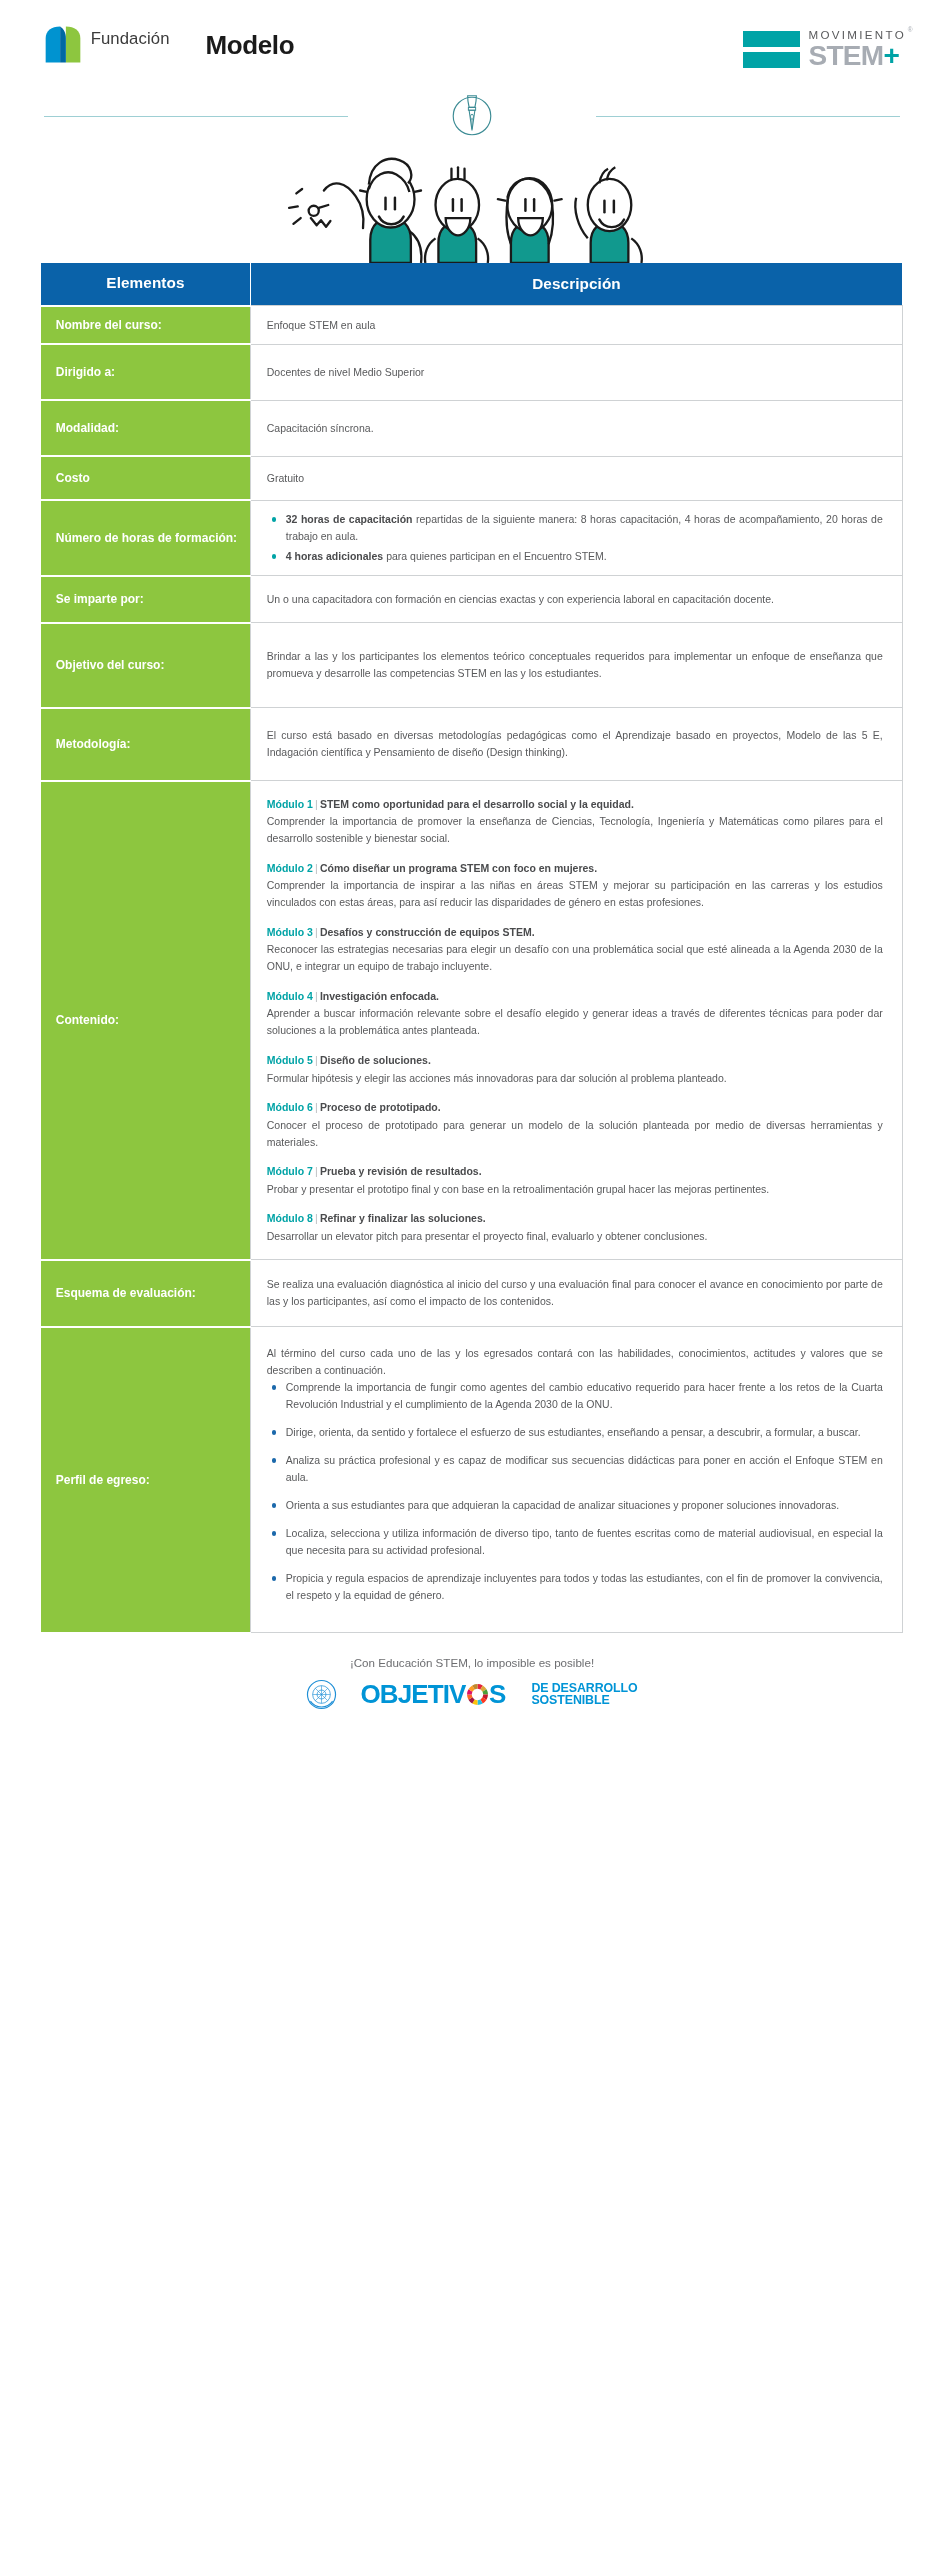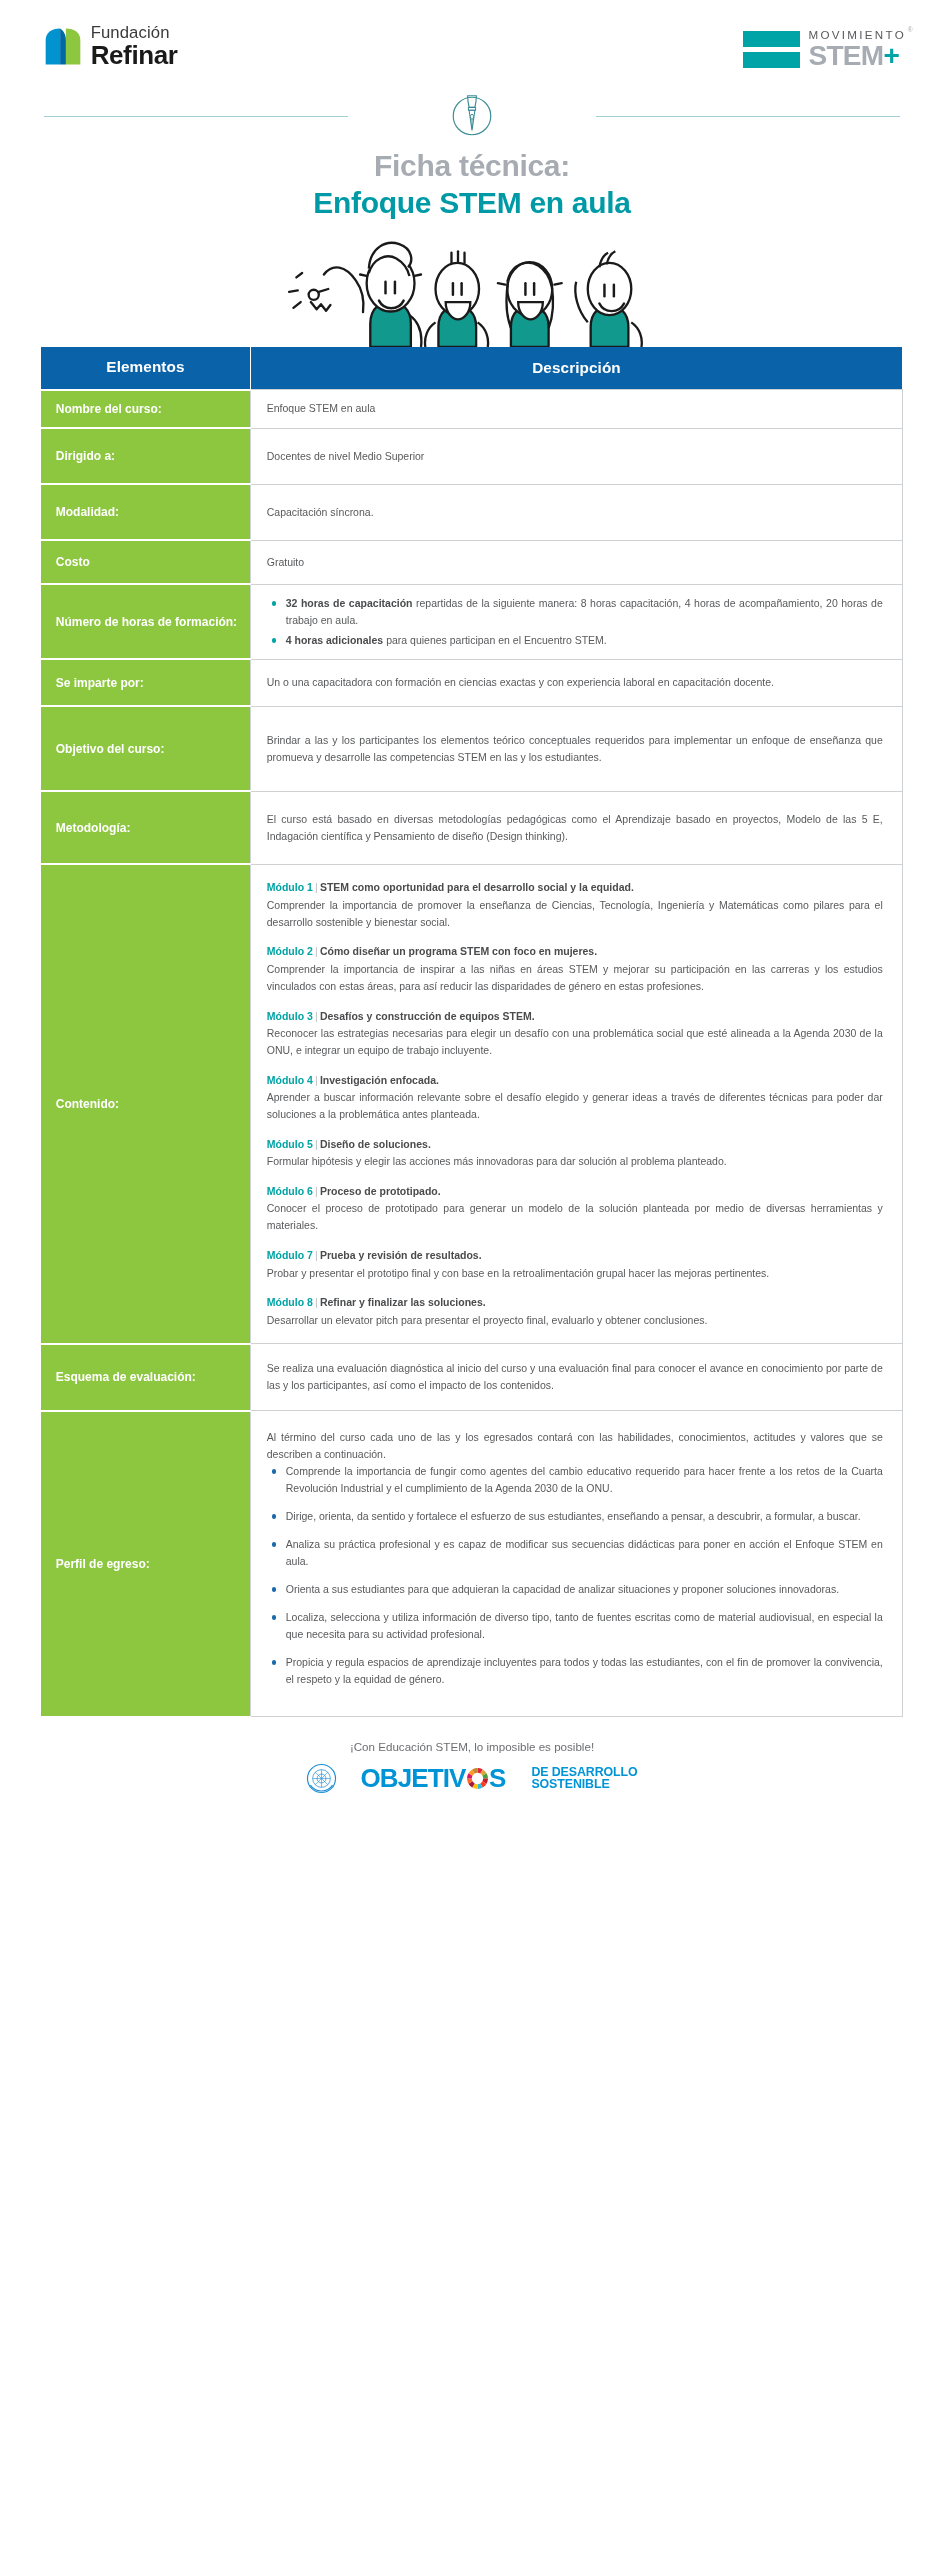--- a/index.html
+++ b/index.html
@@ -17,21 +17,21 @@
   
   .top-bar {
     display: flex;
     align-items: flex-start;
     justify-content: space-between;
     padding: 25px 38px 0 44px;
     height: 87px;
   }
   .metlife-logo { display: flex; align-items: center; gap: 8.7px; }
   .ml-mark { width: 38px; height: 39px; flex: none; }
-  .ml-words { display:flex; flex-direction:column; line-height:1; }
+  .ml-words { display:flex; flex-direction:row; line-height:1;gap:36px; }
   .ml-fundacion {
     font-size: 16.7px; color:#3b3b3b; letter-spacing:0.1px;
     font-family:"Liberation Sans", sans-serif; font-weight:400;
   }
   .ml-metlife {
     font-size: 26px; color:#1a1a1a; font-weight:700; letter-spacing:-0.4px;
     margin-top: 0.7px;
   }
 
   .stem-logo { display:flex; align-items:center; gap:8px; padding-top:4.4px; }
@@ -181,21 +181,21 @@
   <div class="top-bar">
 
     <div class="metlife-logo">
       <svg class="ml-mark" viewBox="0 0 52 54">
         <path d="M2 52 V18 C2 8 10 2 22 2 V52 Z" fill="#0093d0"></path>
         <path d="M50 52 V18 C50 8 42 2 30 2 V52 Z" fill="#8dc63f"></path>
         <path d="M22 2 C27 5 30 11 30 18 V52 H22 Z" fill="#0068a3"></path>
       </svg>
       <div class="ml-words">
         <span class="ml-fundacion">Fundación</span>
-        <span class="ml-metlife">Refinar</span>
+        <span class="ml-metlife">Modelo</span>
       </div>
     </div>
 
     <div class="stem-logo">
       <div class="stem-bars">
           <i></i>
           <i></i>
         </div>
       <div class="stem-words">
         <span class="stem-reg">®</span>
@@ -214,24 +214,20 @@
     <svg class="pen-circle" viewBox="0 0 72 72">
       <circle cx="36" cy="36" r="26" fill="none" stroke="#3d8c95" stroke-width="1.6"></circle>
       <path d="M30 8 C30 18 32 22 32 24 L40 24 C40 22 42 18 42 8 Z" fill="none" stroke="#3d8c95" stroke-width="1.6"></path>
       <rect x="31" y="24" width="10" height="4" fill="none" stroke="#3d8c95" stroke-width="1.4"></rect>
       <path d="M32 28 L36 56 L40 28 Z" fill="none" stroke="#3d8c95" stroke-width="1.5"></path>
       <ellipse cx="36" cy="37" rx="2" ry="3.5" fill="none" stroke="#3d8c95" stroke-width="1.2"></ellipse>
       <line x1="36" y1="40" x2="36" y2="54" stroke="#3d8c95" stroke-width="1.2"></line>
     </svg>
   </div>
 
-  <div class="title-block">
-    <div class="title-1">Ficha técnica:</div>
-    <div class="title-2">Enfoque STEM en aula</div>
-  </div>
 
   <div class="illo-wrap">
     <svg class="illo" width="385" height="116" viewBox="0 0 530 160">
       <g fill="none" stroke="#1a1a1a" stroke-width="3.2" stroke-linecap="round" stroke-linejoin="round">
 
         <path d="M22 64 L30 58"></path>
         <path d="M12 84 L24 82"></path>
         <path d="M18 106 L28 98"></path>
         <circle cx="46" cy="88" r="7"></circle>
         <path d="M53 84 L66 80"></path>

